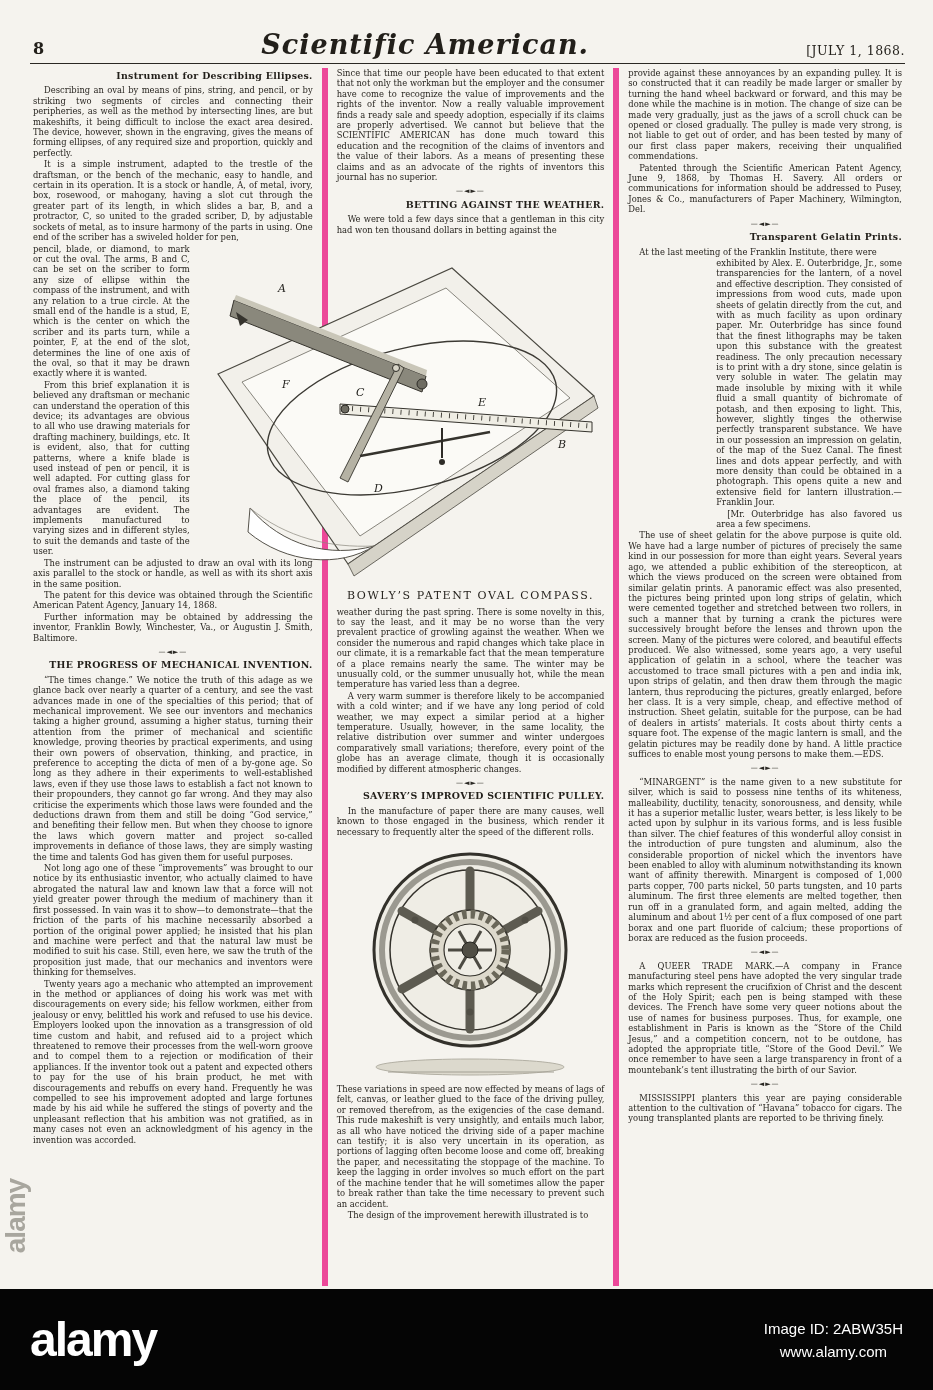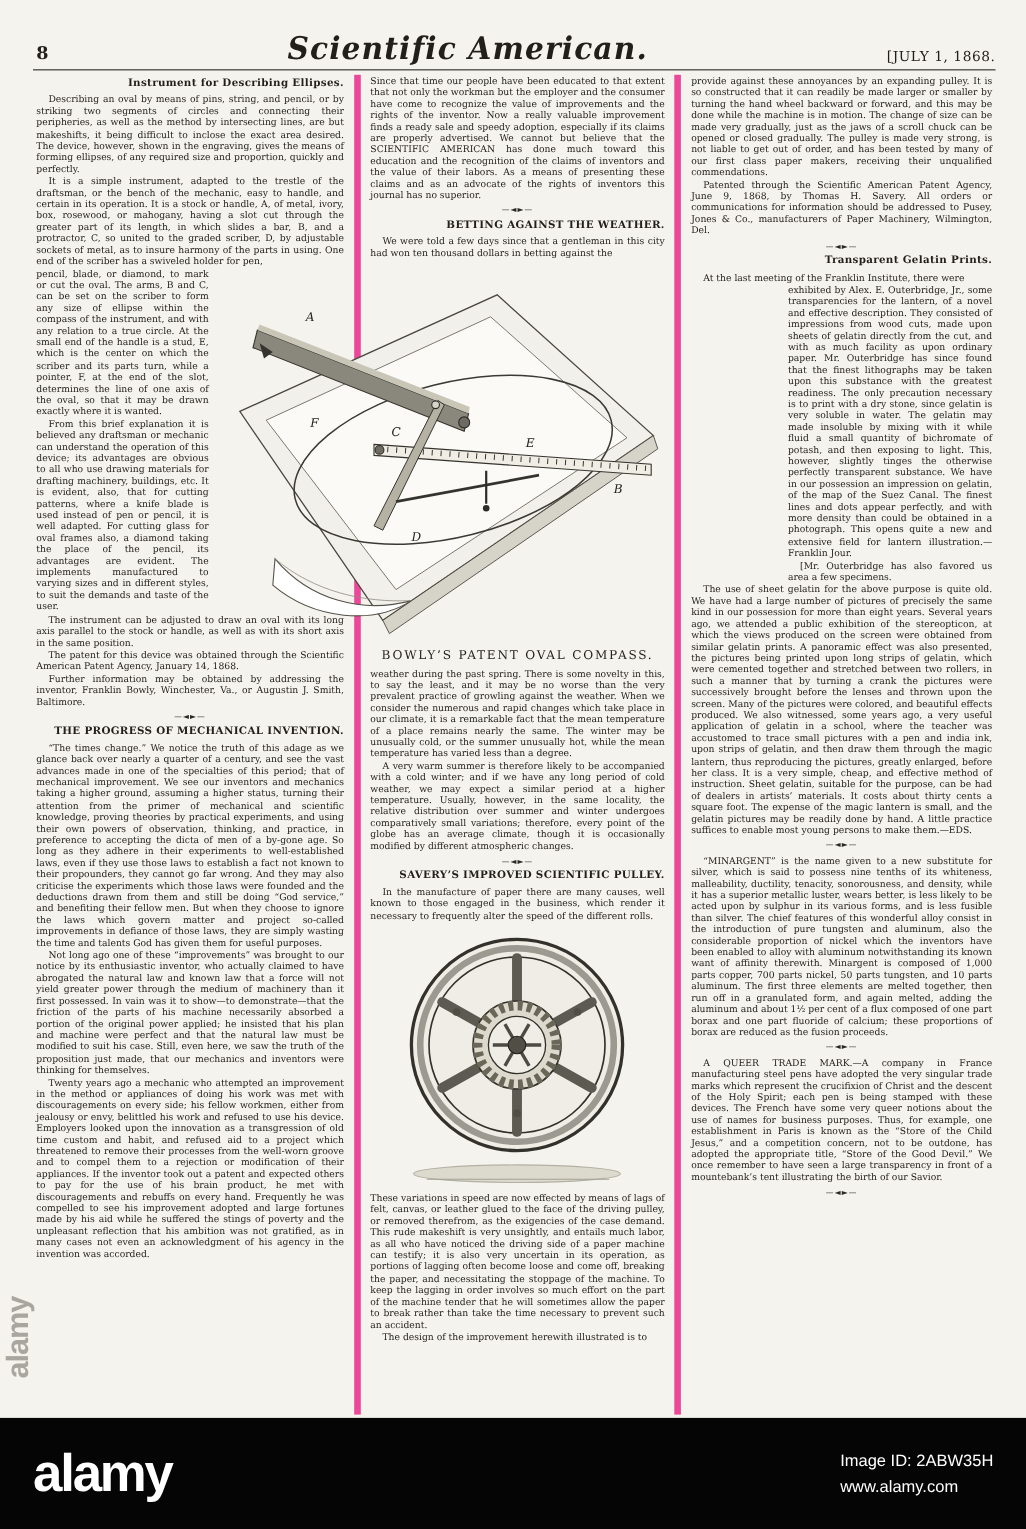--- a/index.html
+++ b/index.html
@@ -58,21 +58,21 @@
     transform: rotate(-90deg); color: #96938b; opacity: .8;
     font-family: "Liberation Sans", sans-serif; font-weight: bold; font-size: 28px;
     text-align: center; letter-spacing: -1px;
   }
   .alamy-bar {
     position: absolute; left: 0; right: 0; bottom: 0; height: 101px; background: #050505;
     color: #ffffff; display: flex; align-items: center; justify-content: space-between;
     padding: 0 30px; box-sizing: border-box; font-family: "Liberation Sans", sans-serif;
   }
   .alamy-logo { font-size: 48px; font-weight: bold; letter-spacing: -2px; }
-  .alamy-info { text-align: left; font-size: 15px; line-height: 23px; }
+  .alamy-info { text-align: center; font-size: 15px; line-height: 23px; }
 </style>
 </head>
 <body>
 
 <div class="page">
 
   <div class="hdr">
     <span class="page-num">8</span>
     <h1 class="masthead">Scientific American.</h1>
     <span class="issue-date">[JULY 1, 1868.</span>
@@ -151,20 +151,21 @@
       <h3 class="atitle">Transparent Gelatin Prints.</h3>
       <p>At the last meeting of the Franklin Institute, there were</p>
       <p class="narrow-l no-indent">exhibited by Alex. E. Outerbridge, Jr., some transparencies for the lantern, of a novel and effective description. They consisted of impressions from wood cuts, made upon sheets of gelatin directly from the cut, and with as much facility as upon ordinary paper. Mr. Outerbridge has since found that the finest lithographs may be taken upon this substance with the greatest readiness. The only precaution necessary is to print with a dry stone, since gelatin is very soluble in water. The gelatin may made insoluble by mixing with it while fluid a small quantity of bichromate of potash, and then exposing to light. This, however, slightly tinges the otherwise perfectly transparent substance. We have in our possession an impression on gelatin, of the map of the Suez Canal. The finest lines and dots appear perfectly, and with more density than could be obtained in a photograph. This opens quite a new and extensive field for lantern illustration.—Franklin Jour.</p>
       <p class="narrow-l">[Mr. Outerbridge has also favored us area a few specimens.</p>
       <p>The use of sheet gelatin for the above purpose is quite old. We have had a large number of pictures of precisely the same kind in our possession for more than eight years. Several years ago, we attended a public exhibition of the stereopticon, at which the views produced on the screen were obtained from similar gelatin prints. A panoramic effect was also presented, the pictures being printed upon long strips of gelatin, which were cemented together and stretched between two rollers, in such a manner that by turning a crank the pictures were successively brought before the lenses and thrown upon the screen. Many of the pictures were colored, and beautiful effects produced. We also witnessed, some years ago, a very useful application of gelatin in a school, where the teacher was accustomed to trace small pictures with a pen and india ink, upon strips of gelatin, and then draw them through the magic lantern, thus reproducing the pictures, greatly enlarged, before her class. It is a very simple, cheap, and effective method of instruction. Sheet gelatin, suitable for the purpose, can be had of dealers in artists’ materials. It costs about thirty cents a square foot. The expense of the magic lantern is small, and the gelatin pictures may be readily done by hand. A little practice suffices to enable most young persons to make them.—EDS.</p>
       <div class="divider">—◄►—</div>
       <p>“MINARGENT” is the name given to a new substitute for silver, which is said to possess nine tenths of its whiteness, malleability, ductility, tenacity, sonorousness, and density, while it has a superior metallic luster, wears better, is less likely to be acted upon by sulphur in its various forms, and is less fusible than silver. The chief features of this wonderful alloy consist in the introduction of pure tungsten and aluminum, also the considerable proportion of nickel which the inventors have been enabled to alloy with aluminum notwithstanding its known want of affinity therewith. Minargent is composed of 1,000 parts copper, 700 parts nickel, 50 parts tungsten, and 10 parts aluminum. The first three elements are melted together, then run off in a granulated form, and again melted, adding the aluminum and about 1½ per cent of a flux composed of one part borax and one part fluoride of calcium; these proportions of borax are reduced as the fusion proceeds.</p>
       <div class="divider">—◄►—</div>
       <p>A QUEER TRADE MARK.—A company in France manufacturing steel pens have adopted the very singular trade marks which represent the crucifixion of Christ and the descent of the Holy Spirit; each pen is being stamped with these devices. The French have some very queer notions about the use of names for business purposes. Thus, for example, one establishment in Paris is known as the “Store of the Child Jesus,” and a competition concern, not to be outdone, has adopted the appropriate title, “Store of the Good Devil.” We once remember to have seen a large transparency in front of a mountebank’s tent illustrating the birth of our Savior.</p>
       <div class="divider">—◄►—</div>
+      <p>MISSISSIPPI planters this year are paying considerable attention to the cultivation of “Havana” tobacco for cigars. The young transplanted plants are reported to be thriving finely.</p>
     </section>
   </div>
 
   <div id="fig-oval">
     <svg viewBox="0 0 414 352">
 
       <polygon points="28,128 262,22 404,150 158,318" fill="#f2f0ea" stroke="#4a4840" stroke-width="1.2"></polygon>
       <polygon points="158,318 404,150 408,162 164,330" fill="#d6d3c8" stroke="#4a4840" stroke-width="0.8"></polygon>
 
       <polygon points="52,136 256,42 380,152 170,290" fill="#fbfaf6" stroke="#6b6860" stroke-width="0.8"></polygon>

